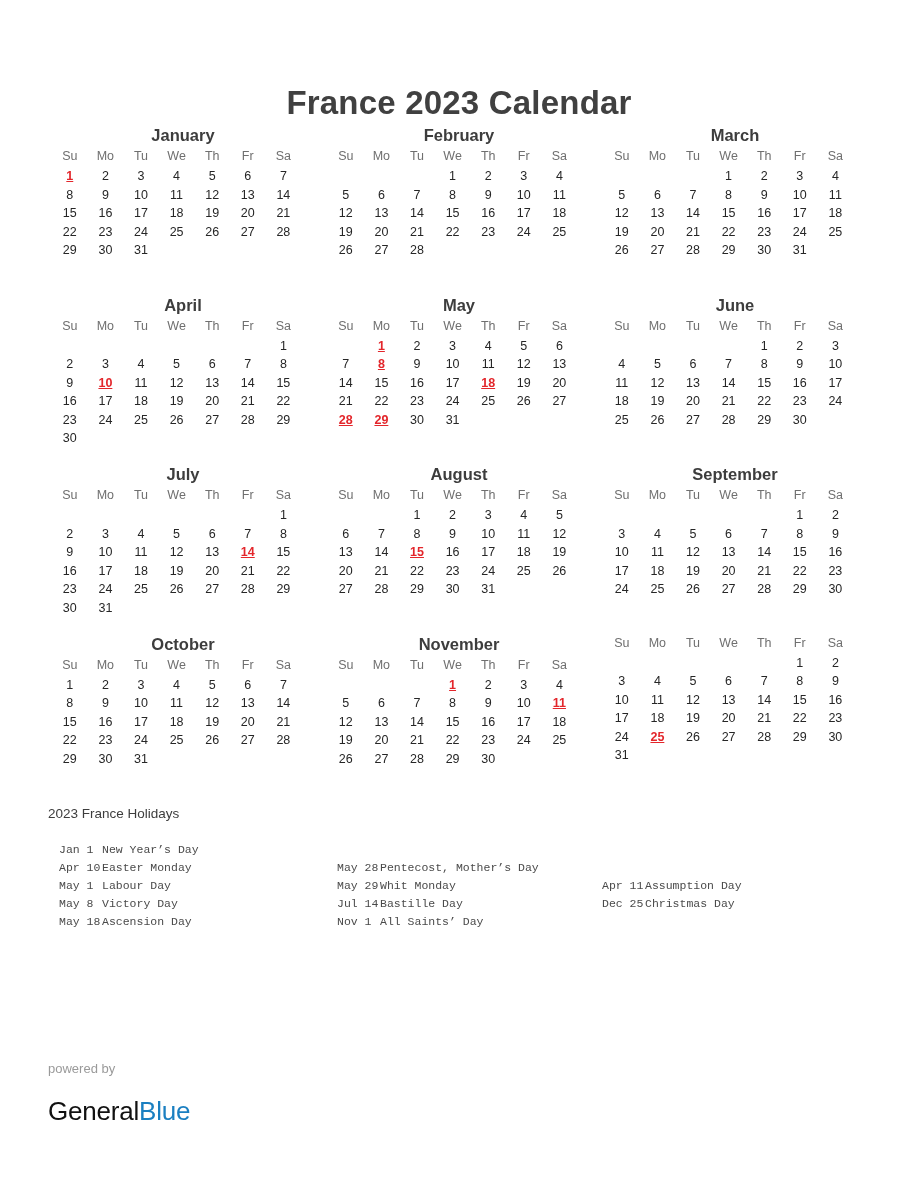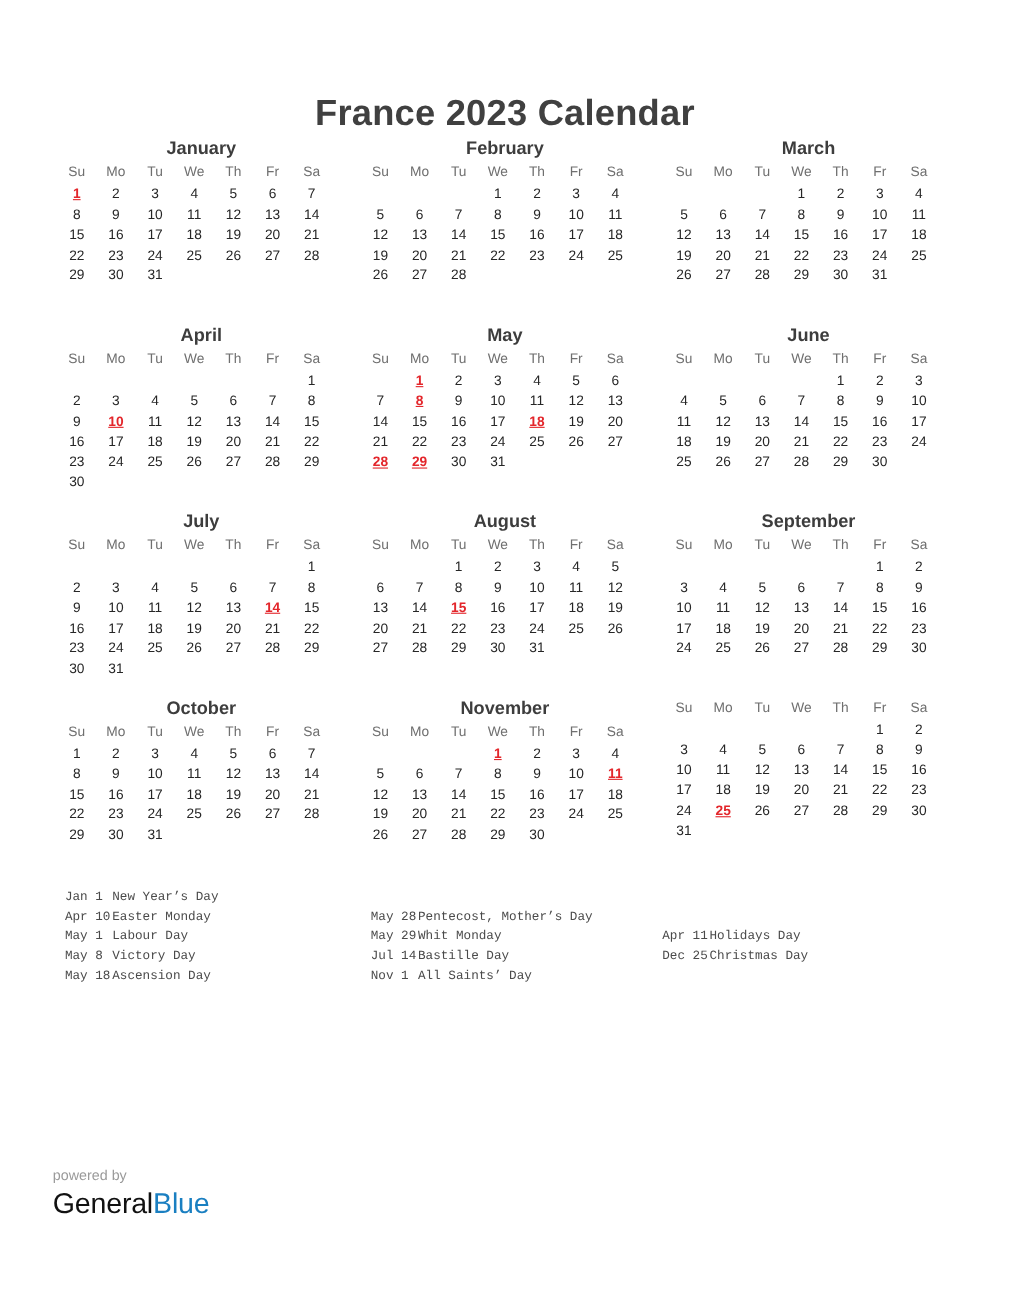--- a/index.html
+++ b/index.html
@@ -129,20 +129,21 @@
   #powered-by {
     font-size: 13px;
     color: #9a9a9a;
     margin-left: 0;
     line-height: 18px;
   }
   #brand-wordmark {
     font-size: 26px;
     line-height: 32px;
     letter-spacing: -0.2px;
+    margin-top: 17px;
   }
   #brand-general { color: #111111; }
   #brand-blue { color: #1a7fc1; }
 </style>
 </head>
 <body>
 
 <h1 id="page-title">France 2023 Calendar</h1>
 
 <div id="months-grid">
@@ -852,20 +853,21 @@
         <div class="day-cell empty"></div>
         <div class="day-cell empty"></div>
         <div class="day-cell empty"></div>
         <div class="day-cell empty"></div>
         <div class="day-cell empty"></div>
       </div>
     </div>
   </div>
 
 <section id="holidays-section">
+  <div id="holidays-heading">2023 France Holidays</div>
   <div id="holidays-columns">
       <div class="holiday-col">
         <div class="holiday-row">
           <span class="holiday-date">Jan 1</span>
           <span class="holiday-name">New Year’s Day</span>
         </div>
         <div class="holiday-row">
           <span class="holiday-date">Apr 10</span>
           <span class="holiday-name">Easter Monday</span>
         </div>
@@ -908,21 +910,21 @@
         <div class="holiday-row spacer">
           <span class="holiday-date">&nbsp;</span>
           <span class="holiday-name">&nbsp;</span>
         </div>
         <div class="holiday-row spacer">
           <span class="holiday-date">&nbsp;</span>
           <span class="holiday-name">&nbsp;</span>
         </div>
         <div class="holiday-row">
           <span class="holiday-date">Apr 11</span>
-          <span class="holiday-name">Holidays Day</span>
+          <span class="holiday-name">Assumption Day</span>
         </div>
         <div class="holiday-row">
           <span class="holiday-date">Dec 25</span>
           <span class="holiday-name">Christmas Day</span>
         </div>
       </div>
     </div>
 </section>
 
 <div id="footer-brand">

